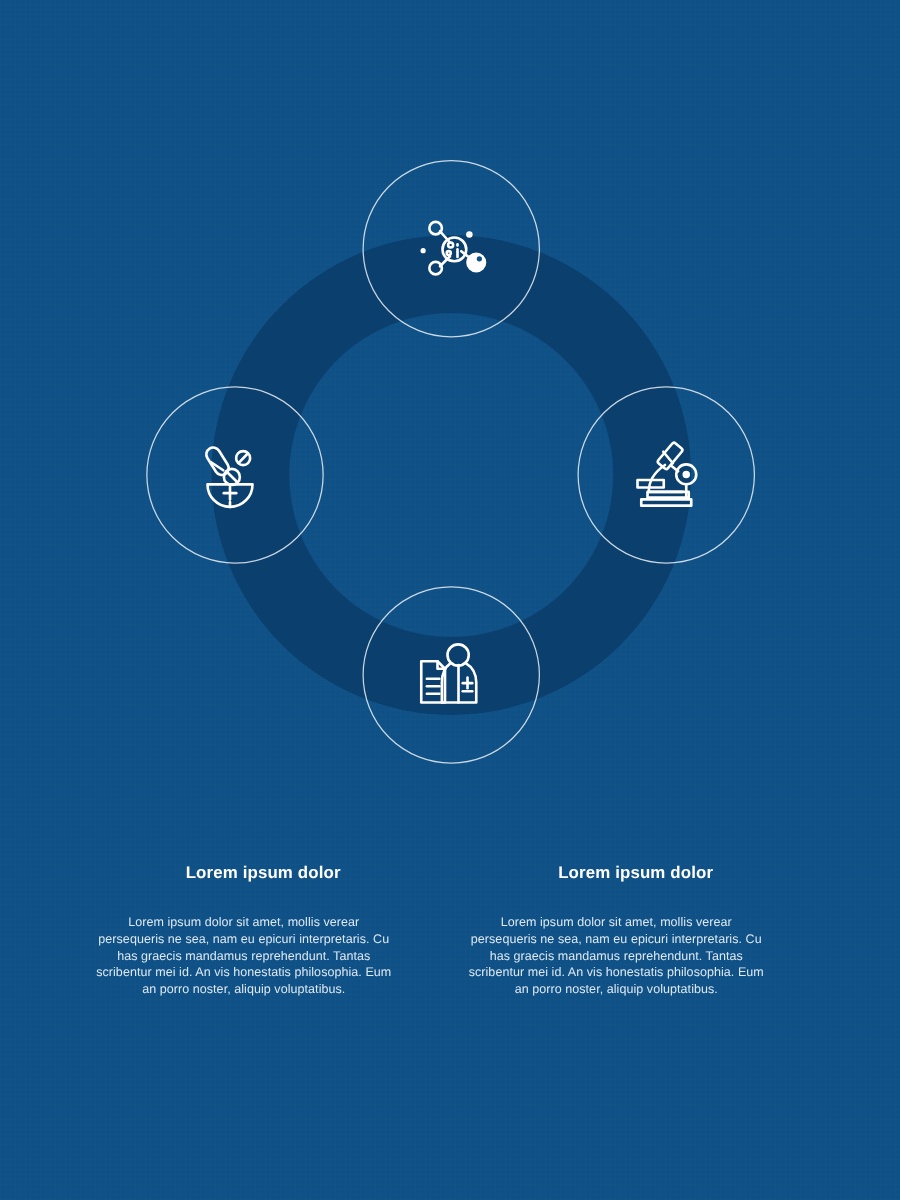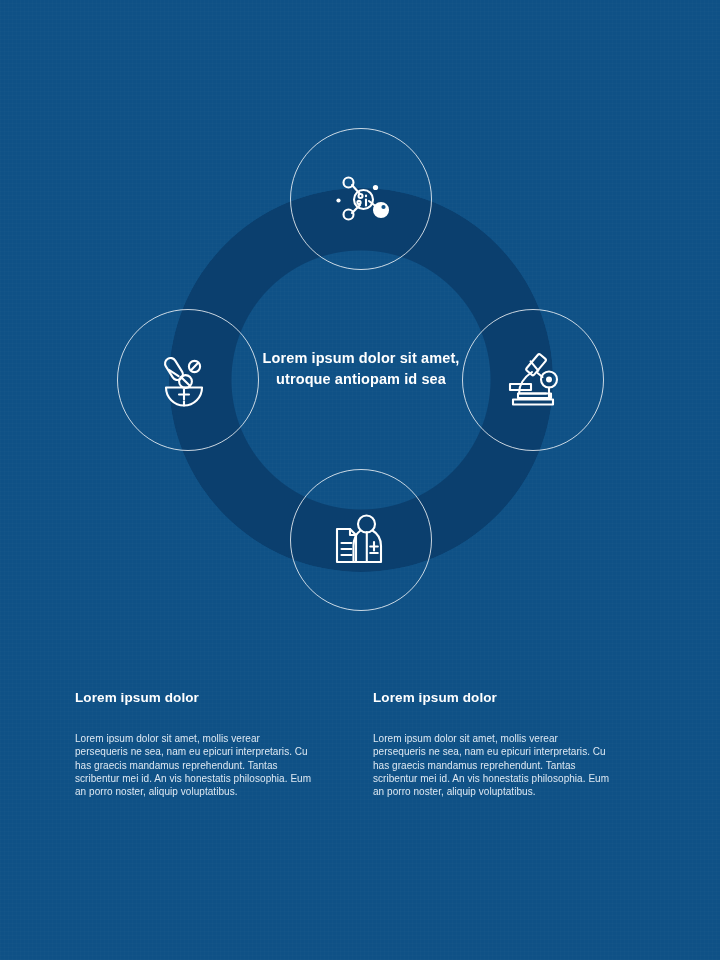--- a/index.html
+++ b/index.html
@@ -77,20 +77,21 @@
     letter-spacing: 0.1px;
   }
 
   
   .columns {
     position: absolute;
     left: 0;
     top: 690px;
     width: 644px;
     display: flex;
+    text-align: center;
   }
   .col {
     width: 320px;
   }
   .col-left  { margin-left: 75px; }
   .col-right { margin-left: 27px; }
 
   .col-heading {
     color: #ffffff;
     font-size: 13.5px;
@@ -183,21 +184,20 @@
           <path d="M31.5 22.5 C26.5 26 24.5 32 24.5 38 V54"></path>
           <path d="M43.5 22.5 C49.5 26 52 32 52 38 V54 H24.5"></path>
           <line x1="37.8" y1="24" x2="37.8" y2="54"></line>
           <line x1="45" y1="34" x2="45" y2="42.5"></line>
           <line x1="41.2" y1="38.5" x2="48.8" y2="38.5"></line>
           <line x1="41.2" y1="45" x2="48.8" y2="45"></line>
         </svg>
       </span>
     </div>
 
-    <div class="center-text">Lorem ipsum dolor sit amet, utroque antiopam id sea</div>
   </div>
 
   <div class="columns">
 
     <div class="col col-left">
       <p class="col-heading">Lorem ipsum dolor</p>
       <p class="col-body">Lorem ipsum dolor sit amet, mollis verear persequeris ne sea, nam eu epicuri interpretaris. Cu has graecis mandamus reprehendunt. Tantas scribentur mei id. An vis honestatis philosophia. Eum an porro noster, aliquip voluptatibus.</p>
     </div>
 
     <div class="col col-right">

